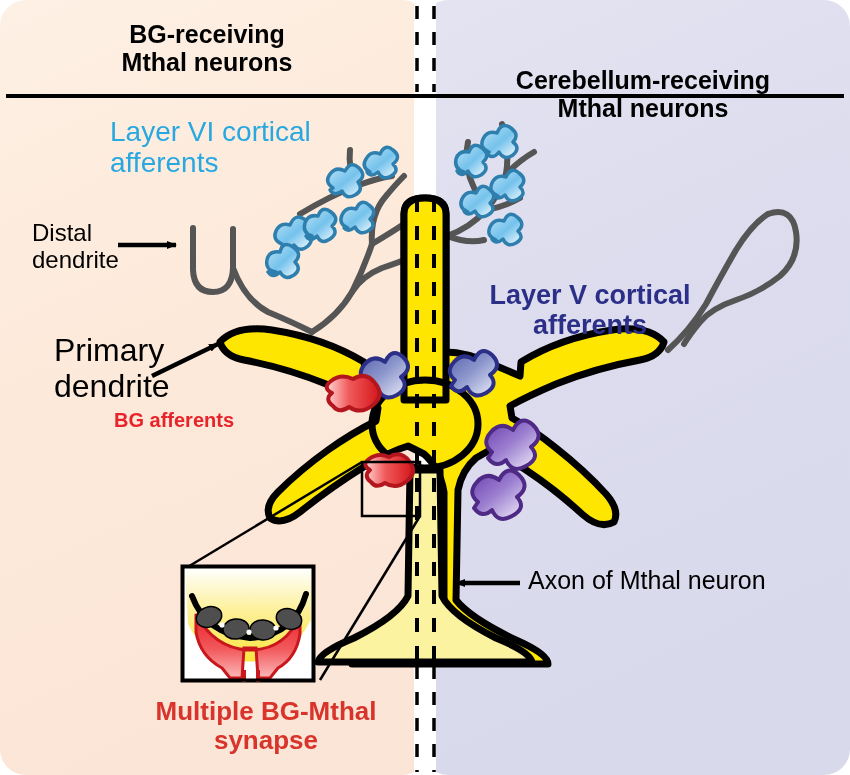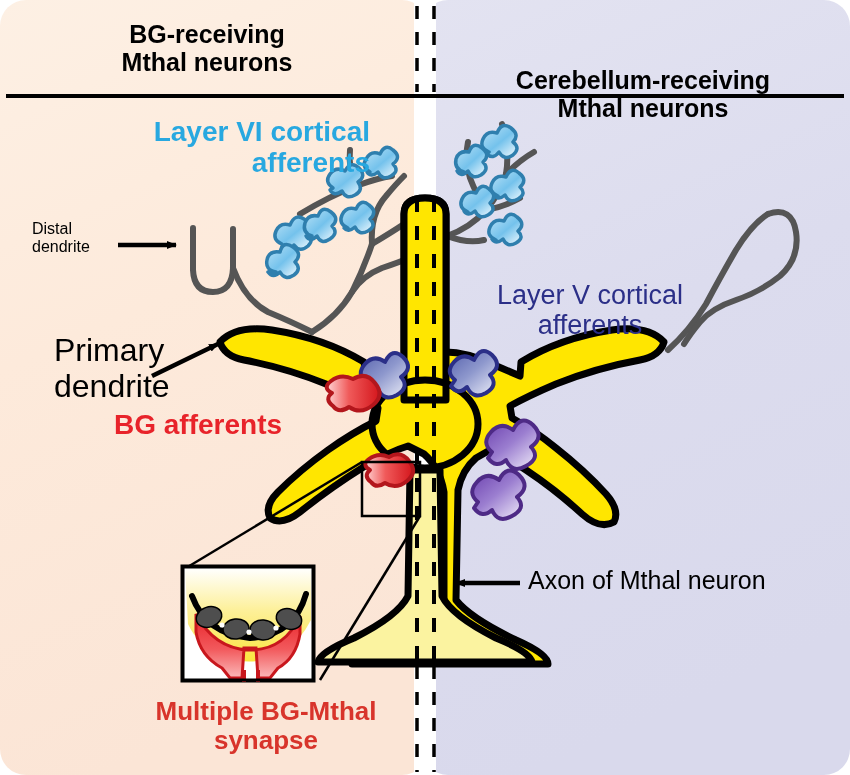--- a/index.html
+++ b/index.html
@@ -279,37 +279,37 @@
   </svg>
 
   <div class="lbl" style="left:0;top:20px;width:414px;text-align:center;font-size:25px;
               font-weight:bold;color:#000;">BG-receiving
 Mthal neurons</div>
 
   <div class="lbl" style="left:436px;top:20px;width:414px;text-align:center;font-size:25px;
               font-weight:bold;color:#000;margin-top:46px;">Cerebellum-receiving
 Mthal neurons</div>
 
-  <div class="lbl" style="left:110px;top:116px;width:260px;text-align:right;font-size:28px;
-              font-weight:bold;color:#28a8e0;">Layer VI cortical
+  <div class="lbl" style="left:110px;top:116px;width:260px;text-align:left;font-size:28px;
+              font-weight:normal;color:#28a8e0;">Layer VI cortical
 afferents</div>
 
-  <div class="lbl" style="left:32px;top:220px;width:92px;text-align:left;font-size:16px;
+  <div class="lbl" style="left:32px;top:220px;width:92px;text-align:left;font-size:24px;
               color:#000;">Distal
 dendrite</div>
 
   <div class="lbl" style="left:54px;top:333px;width:110px;text-align:left;font-size:32px;
               color:#000;">Primary
 dendrite</div>
 
-  <div class="lbl" style="left:114px;top:409px;width:220px;text-align:left;font-size:28px;
+  <div class="lbl" style="left:114px;top:409px;width:220px;text-align:left;font-size:20px;
               font-weight:bold;color:#e8232a;">BG afferents</div>
 
   <div class="lbl" style="left:470px;top:280px;width:240px;text-align:center;font-size:27px;
-              font-weight:normal;color:#2b2f88;">Layer V cortical
+              font-weight:bold;color:#2b2f88;">Layer V cortical
 afferents</div>
 
 
   <div class="lbl" style="left:106px;top:697px;width:320px;text-align:center;font-size:26px;
               font-weight:bold;color:#d8342b;">Multiple BG-Mthal
 synapse</div>
 
   <div class="lbl" style="left:528px;top:566px;width:320px;text-align:left;font-size:25px;
               color:#000;">Axon of Mthal neuron</div>
 

